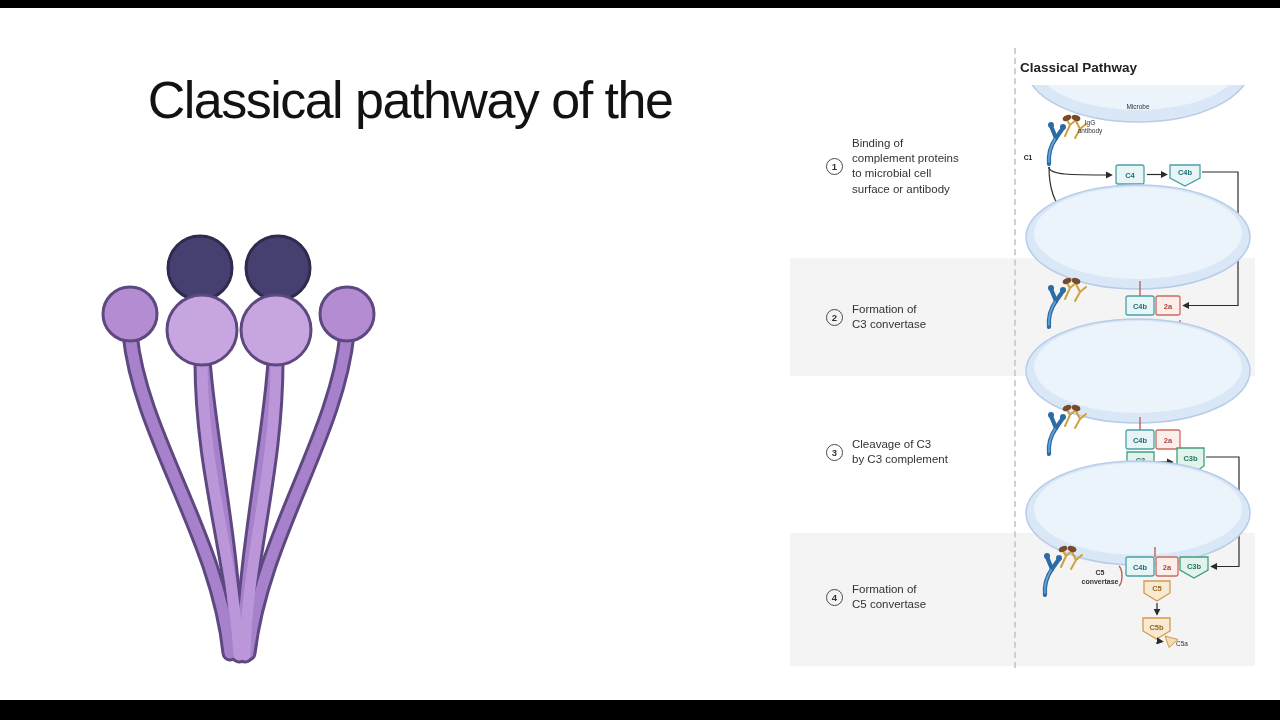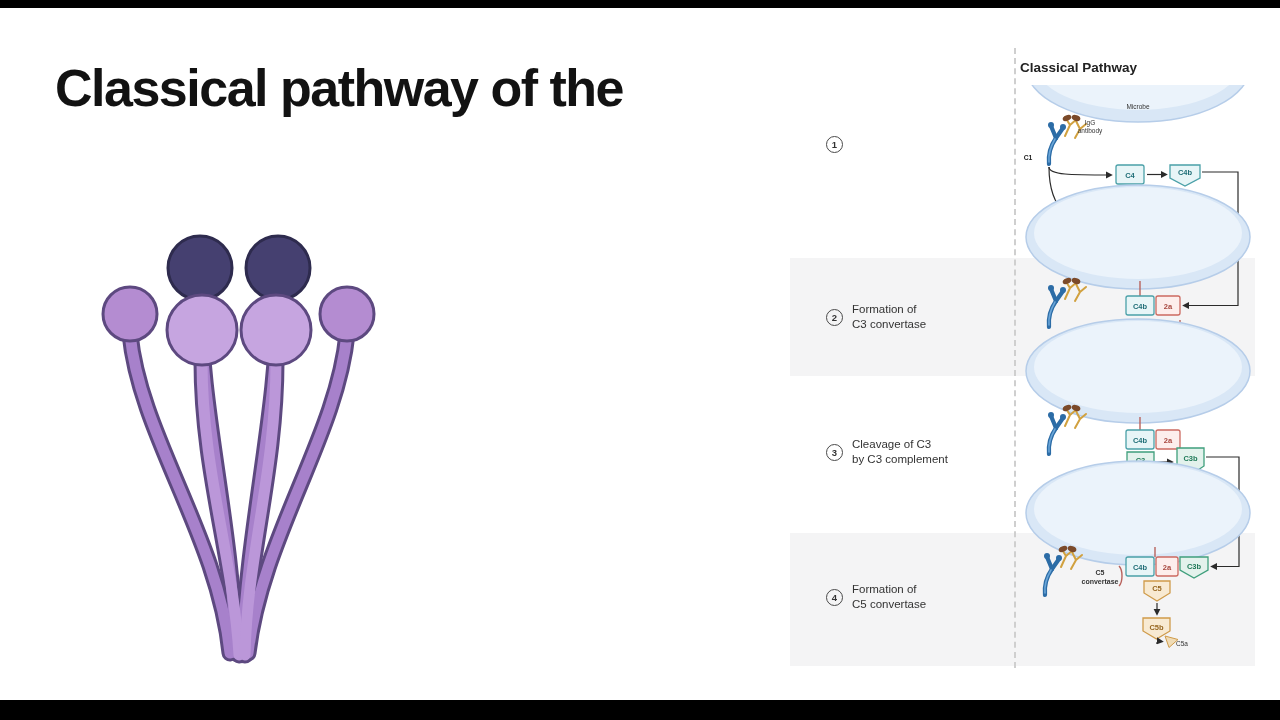--- a/index.html
+++ b/index.html
@@ -3,22 +3,22 @@
 <meta charset="utf-8">
 <style>
   * { margin:0; padding:0; box-sizing:border-box; }
   html,body { width:1280px; height:720px; font-family:"Liberation Sans", sans-serif; background:#000; }
   .page { position:relative; width:1280px; height:720px; background:#fff; overflow:hidden; }
   .letterbox { position:absolute; left:0; width:1280px; background:#000; z-index:30; }
   .letterbox.top { top:0; height:8px; }
   .letterbox.bottom { bottom:0; height:20px; }
 
   
-  .title-block { position:absolute; left:55px; top:46px; width:710px; text-align:left;
-                 font-weight:bold; color:#121212; font-size:52px; line-height:84px; letter-spacing:-1.5px; }
+  .title-block { position:absolute; left:55px; top:58px; width:710px; text-align:center;
+                 font-weight:normal; color:#121212; font-size:52px; line-height:84px; letter-spacing:-1.5px; }
   .c1-molecule { position:absolute; left:100px; top:226px; }
 
   
   .row-bg { position:absolute; left:790px; width:465px; background:#f4f4f5; z-index:1; }
   .row-bg.r2 { top:258px; height:118px; }
   .row-bg.r4 { top:533px; height:133px; }
   .divider { position:absolute; left:1014px; top:48px; height:620px; width:0;
              border-left:2px dashed #cfcfcf; z-index:2; }
   .pathway-title { position:absolute; left:1020px; top:60px; width:225px; text-align:left;
                    font-size:13.5px; font-weight:bold; color:#222; z-index:3; }
@@ -89,20 +89,24 @@
   </svg>
 
   <div class="row-bg r2"></div>
   <div class="row-bg r4"></div>
   <div class="divider"></div>
 
   <div class="pathway-title">Classical Pathway</div>
 
   <div class="step s1">
     <span class="step-circle">1</span>
+    <span class="step-label">Binding of
+complement proteins
+to microbial cell
+surface or antibody</span>
   </div>
   <div class="step s2">
     <span class="step-circle">2</span>
     <span class="step-label">Formation of
 C3 convertase</span>
   </div>
   <div class="step s3">
     <span class="step-circle">3</span>
     <span class="step-label">Cleavage of C3
 by C3 complement</span>

